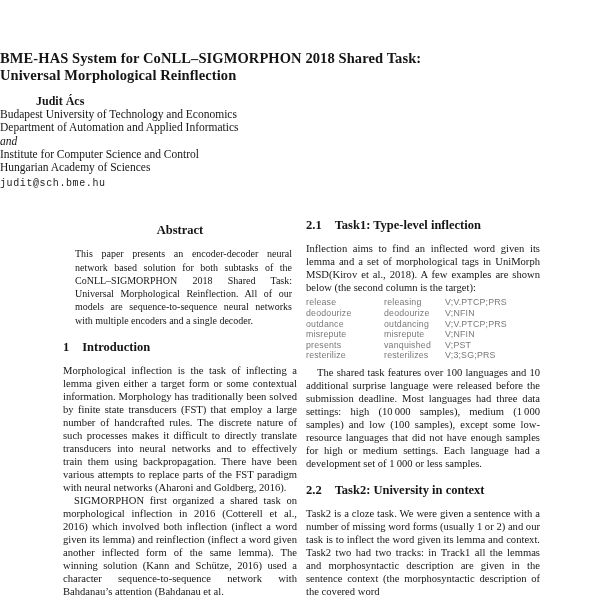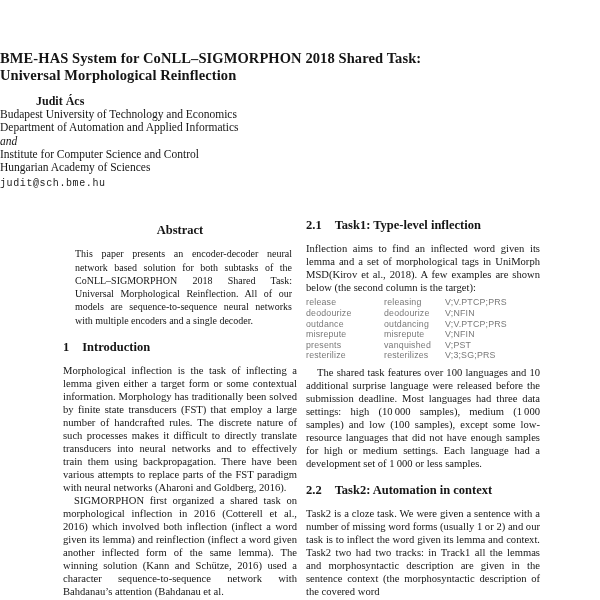--- a/index.html
+++ b/index.html
@@ -109,19 +109,19 @@
           <div class="code-row">
           <span class="code-col-lemma">resterilize</span>
           <span class="code-col-target">resterilizes</span>
           <span class="code-col-tags">V;3;SG;PRS</span>
         </div>
         </div>
 
       <p class="body-text indent">The shared task features over 100 languages and 10 additional surprise language were released before the submission deadline. Most languages had three data settings: high (10 000 samples), medium (1 000 samples) and low (100 samples), except some low-resource languages that did not have enough samples for high or medium settings. Each language had a development set of 1 000 or less samples.</p>
 
       <h3 class="section-heading">
-        <span class="sec-num">2.2</span><span>Task2: Automation in context</span>
+        <span class="sec-num">2.2</span><span>Task2: University in context</span>
       </h3>
       <p class="body-text">Task2 is a cloze task. We were given a sentence with a number of missing word forms (usually 1 or 2) and our task is to inflect the word given its lemma and context. Task2 two had two tracks: in Track1 all the lemmas and morphosyntactic description are given in the sentence context (the morphosyntactic description of the covered word</p>
     </div>
 
   </div>
 </div>
 
 </body></html>

